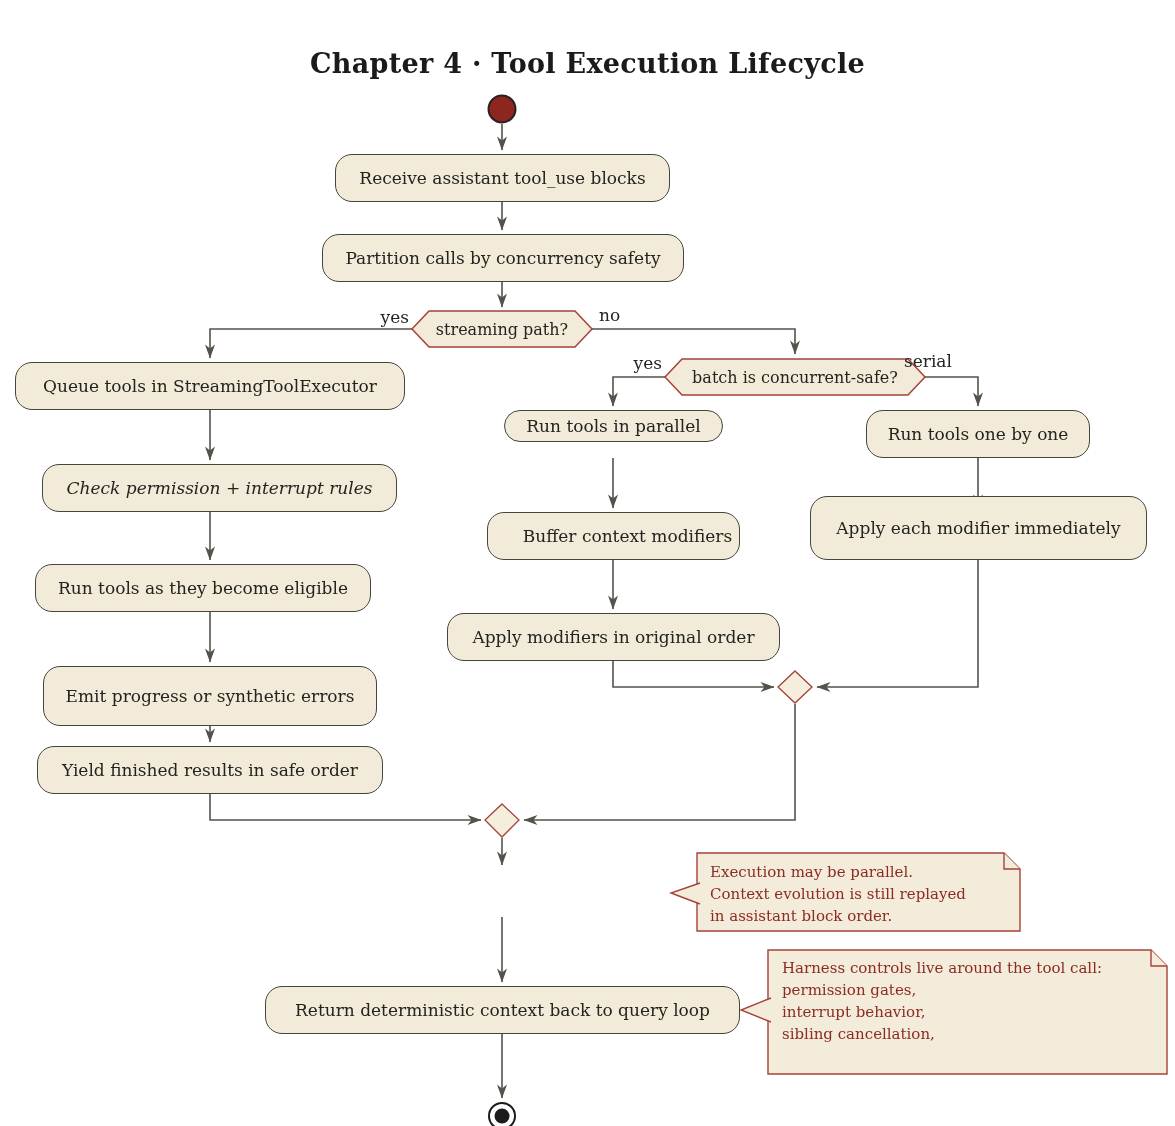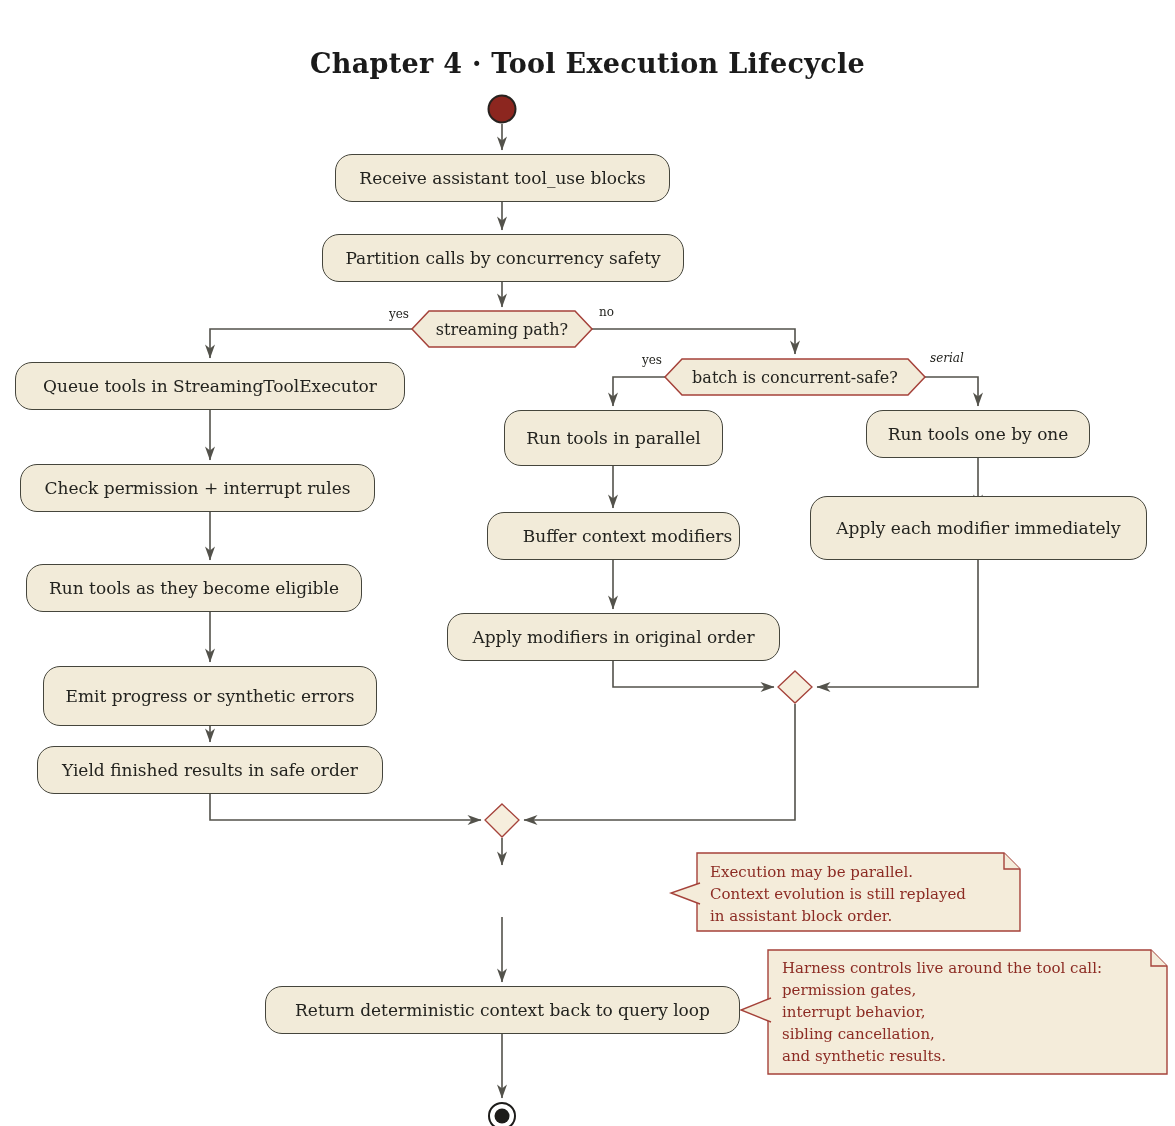--- a/index.html
+++ b/index.html
@@ -15,21 +15,21 @@
   .box {
     position:absolute; box-sizing:border-box;
     background:#f2ebd9; border:1.6px solid #45453c; border-radius:17px;
     display:flex; align-items:center; justify-content:center;
     font-size:17px; color:#23231f; text-align:center; white-space:nowrap;
   }
   .hexlabel {
     position:absolute; display:flex; align-items:center; justify-content:center;
     font-size:16px; color:#23231f; white-space:nowrap;
   }
-  .edge-label { position:absolute; font-size:12px; color:#23231f; white-space:nowrap; }
+  .edge-label { position:absolute; font-size:17px; color:#23231f; white-space:nowrap; }
   .note-text { position:absolute; font-size:15px; line-height:22px; color:#8c2b23; }
   .note-text div { white-space:nowrap; }
 </style>
 </head>
 <body>
 
 <div class="canvas">
 
   <svg class="layer" viewBox="0 0 1175 1126">
     <defs>
@@ -81,45 +81,44 @@
 
     <circle cx="502" cy="1096" r="13" fill="#ffffff" stroke="#1d1c1a" stroke-width="2"></circle>
     <circle cx="502" cy="1096" r="7.5" fill="#1d1c1a"></circle>
   </svg>
 
   <div class="title">Chapter 4 · Tool Execution Lifecycle</div>
 
   <div class="box" style="left:335px; top:134px; width:335px; height:48px;">Receive assistant tool_use blocks</div>
   <div class="box" style="left:322px; top:214px; width:362px; height:48px;">Partition calls by concurrency safety</div>
   <div class="box" style="left:15px; top:342px; width:390px; height:48px;">Queue tools in StreamingToolExecutor</div>
-  <div class="box" style="left:20px; top:444px; width:355px; height:48px;">Check permission + interrupt rules</div>
-  <div class="box" style="left:26px; top:544px; width:336px; height:48px;">Run tools as they become eligible</div>
+  <div class="box" style="left:42px; top:444px; width:355px; height:48px;font-style:italic;">Check permission + interrupt rules</div>
+  <div class="box" style="left:35px; top:544px; width:336px; height:48px;">Run tools as they become eligible</div>
   <div class="box" style="left:43px; top:646px; width:334px; height:60px;">Emit progress or synthetic errors</div>
   <div class="box" style="left:37px; top:726px; width:346px; height:48px;">Yield finished results in safe order</div>
-  <div class="box" style="left:504px; top:390px; width:219px; height:56px;">Run tools in parallel</div>
+  <div class="box" style="left:504px; top:390px; width:219px; height:32px;">Run tools in parallel</div>
   <div class="box" style="left:866px; top:390px; width:224px; height:48px;">Run tools one by one</div>
   <div class="box" style="left:487px; top:492px; width:253px; height:48px;padding-left:28px;">Buffer context modifiers</div>
   <div class="box" style="left:810px; top:476px; width:337px; height:64px;">Apply each modifier immediately</div>
   <div class="box" style="left:447px; top:593px; width:333px; height:48px;">Apply modifiers in original order</div>
   <div class="box" style="left:265px; top:966px; width:475px; height:48px;">Return deterministic context back to query loop</div>
 
   <div class="hexlabel" style="left:412px; top:291px; width:180px; height:36px;">streaming path?</div>
   <div class="hexlabel" style="left:665px; top:339px; width:260px; height:36px;">batch is concurrent-safe?</div>
 
   <div class="edge-label" style="left:371px; top:287px; width:38px; text-align:right;">yes</div>
   <div class="edge-label" style="left:599px; top:285px;">no</div>
   <div class="edge-label" style="left:628px; top:333px; width:34px; text-align:right;">yes</div>
-  <div class="edge-label" style="left:930px; top:331px;font-style:italic;">serial</div>
+  <div class="edge-label" style="left:904px; top:331px;">serial</div>
 
   <div class="note-text" style="left:710px; top:841px; width:300px;">
     <div>Execution may be parallel.</div>
     <div>Context evolution is still replayed</div>
     <div>in assistant block order.</div>
   </div>
   <div class="note-text" style="left:782px; top:937px; width:380px;">
     <div>Harness controls live around the tool call:</div>
     <div>permission gates,</div>
     <div>interrupt behavior,</div>
     <div>sibling cancellation,</div>
-    <div>and synthetic results.</div>
   </div>
 
 </div>
 
 </body></html>

